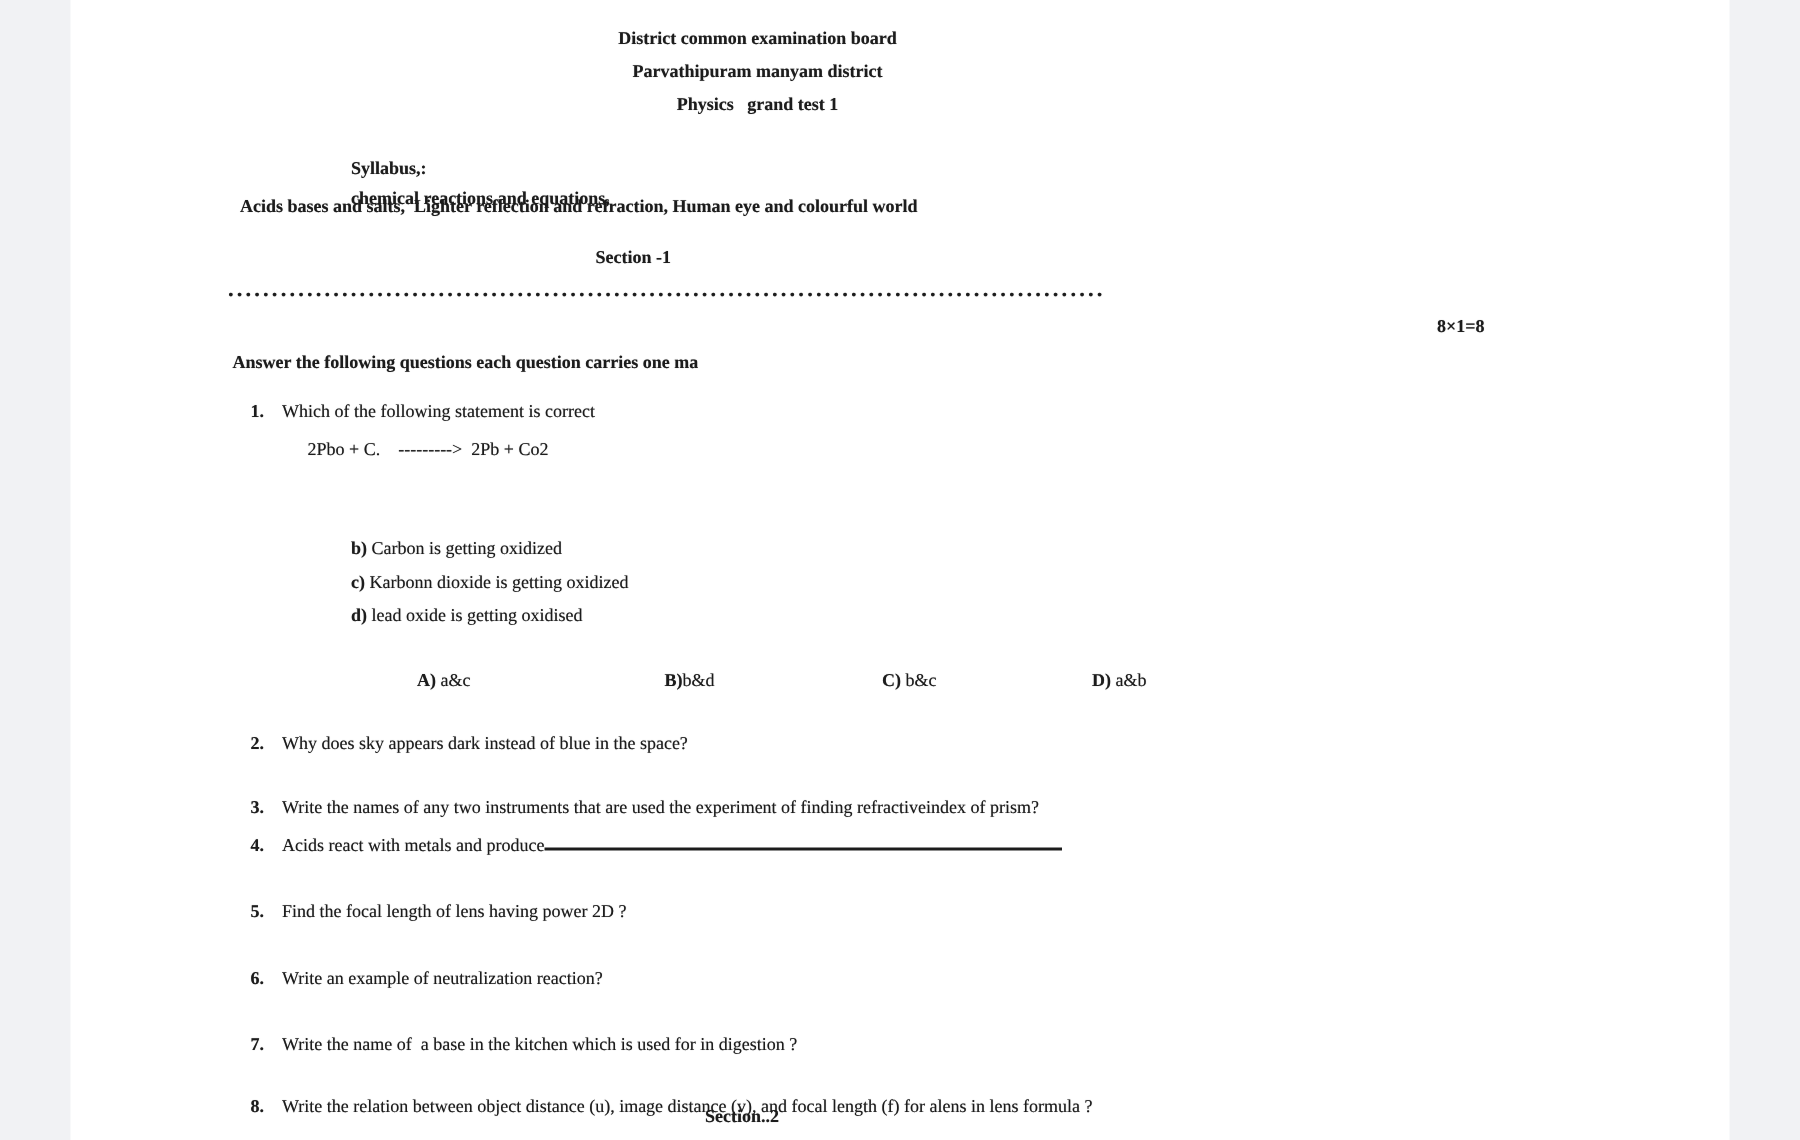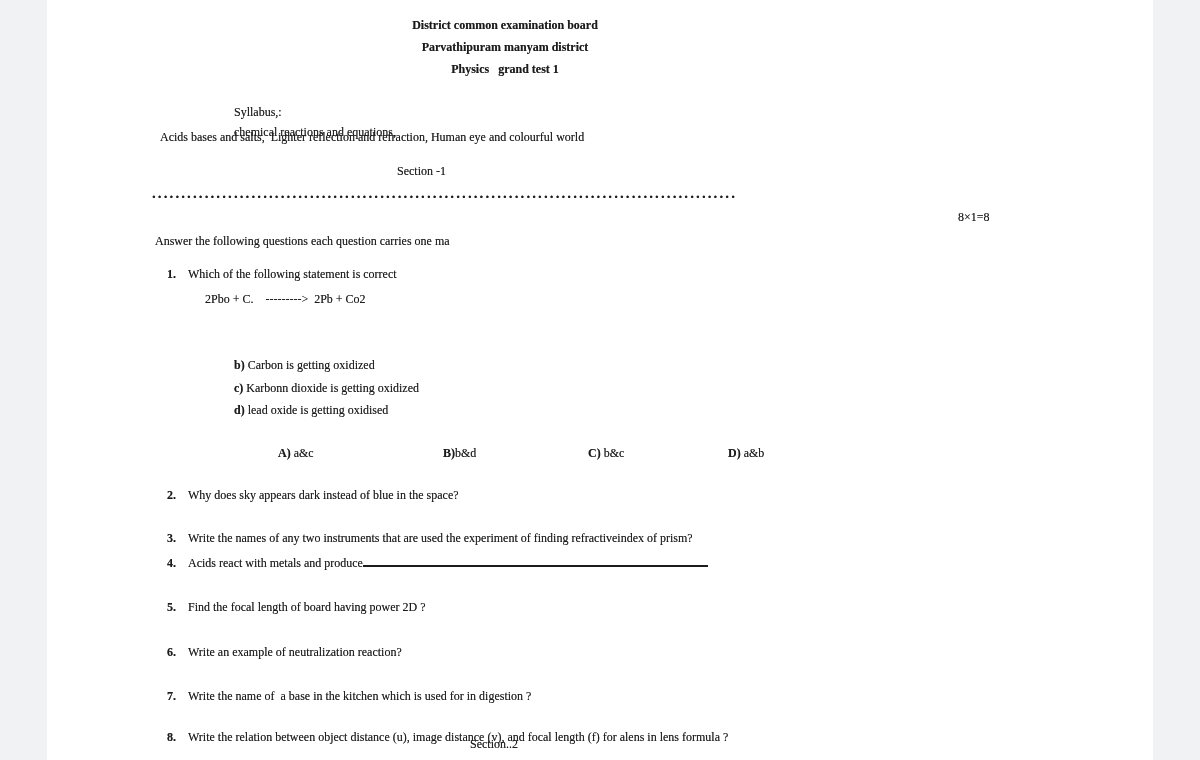--- a/index.html
+++ b/index.html
@@ -11,21 +11,21 @@
     overflow:hidden;
   }
   .page{
     position:relative;
     margin-left:47px;
     width:1106px;height:760px;
     background:#ffffff;
   }
   .abs{position:absolute;white-space:pre;font-size:12px;line-height:20px;
        text-shadow:0 0 .5px rgba(20,20,20,.55);}
-  .b{font-weight:normal;}
+  .b{font-weight:bold;}
   .hdr{left:108px;width:700px;text-align:center;font-weight:bold;}
   .qnum{font-weight:bold;display:inline-block;width:21px;}
   .optlabel{font-weight:bold;}
   .dots{left:105px;width:642px;overflow:hidden;font-weight:bold;letter-spacing:2.1px;font-size:15px;}
   .blank{display:inline-block;width:345px;height:15px;border-bottom:2px solid #1c1c1c;}
   .anslabel{font-weight:bold;}
 </style>
 </head>
 <body>
 
@@ -86,21 +86,21 @@
 
   <div class="abs" style="top:508px;left:108px;">
     <span class="qnum">3.</span><span>Write the names of any two instruments that are used the experiment of finding refractiveindex of prism?</span>
   </div>
 
   <div class="abs" style="top:530px;left:108px;">
     <span class="qnum">4.</span><span>Acids react with metals and produce</span><span class="blank"></span>
   </div>
 
   <div class="abs" style="top:577px;left:108px;">
-    <span class="qnum">5.</span><span>Find the focal length of board having power 2D ?</span>
+    <span class="qnum">5.</span><span>Find the focal length of lens having power 2D ?</span>
   </div>
 
   <div class="abs" style="top:622px;left:108px;">
     <span class="qnum">6.</span><span>Write an example of neutralization reaction?</span>
   </div>
 
   <div class="abs" style="top:666px;left:108px;">
     <span class="qnum">7.</span><span>Write the name of  a base in the kitchen which is used for in digestion ?</span>
   </div>
 

